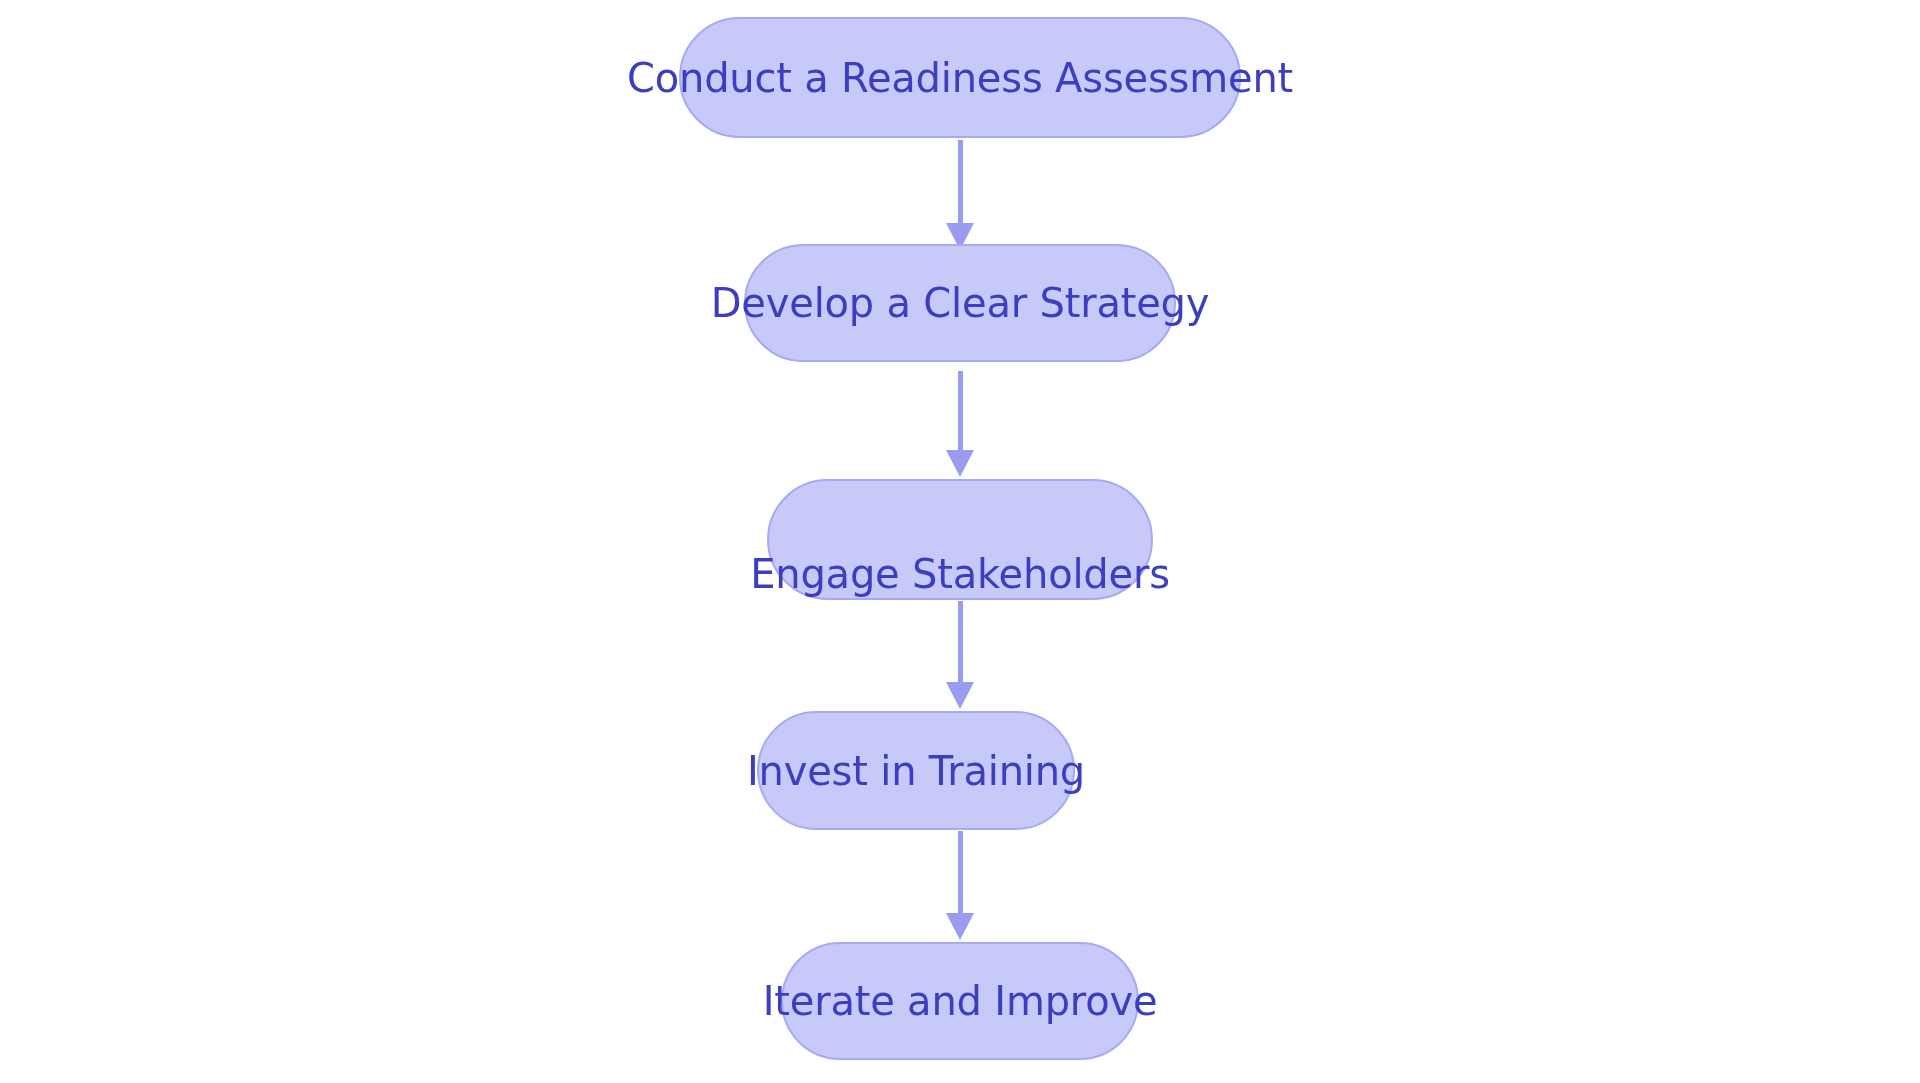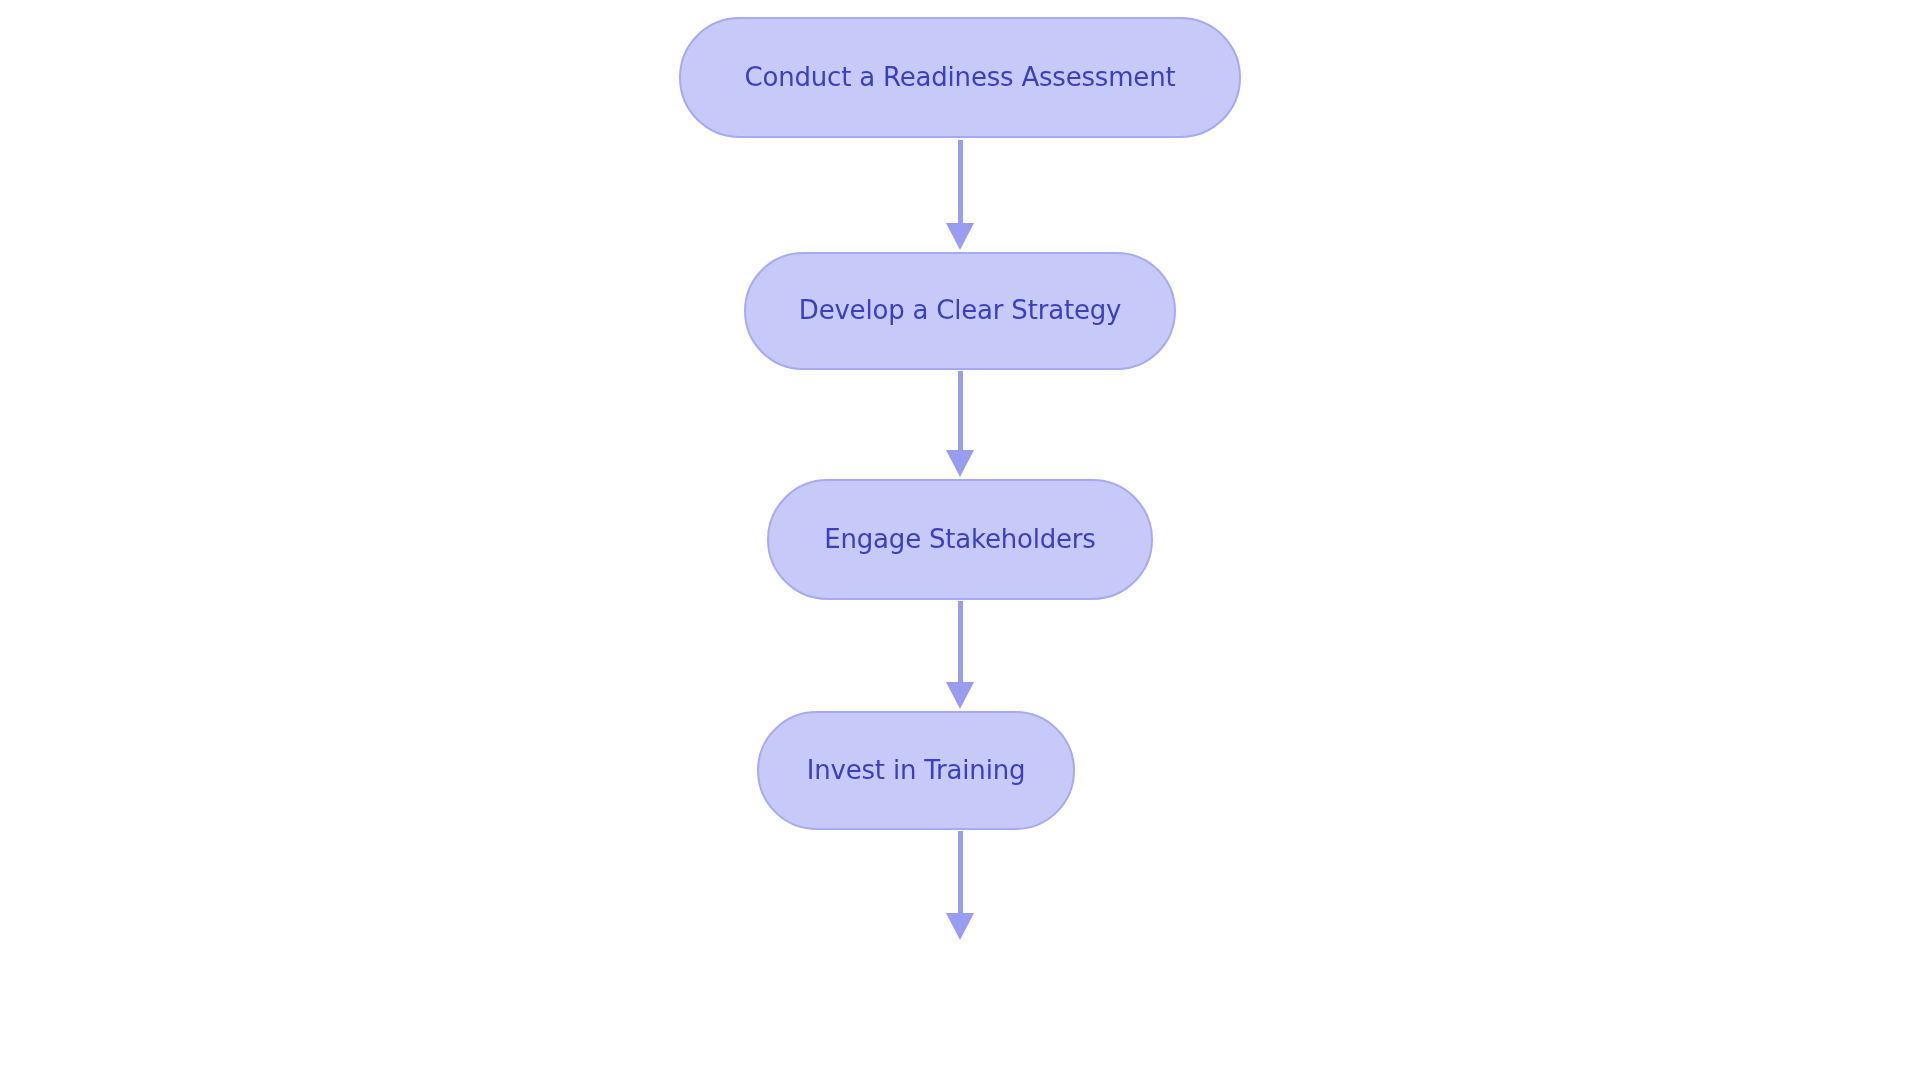--- a/index.html
+++ b/index.html
@@ -21,28 +21,28 @@
     background: #c7c9f8;
     border: 2px solid #a6aaf4;
     border-radius: 62px;
     display: flex;
     align-items: center;
     justify-content: center;
     text-align: center;
   }
   .node-label {
     color: #3b3ec0;
-    font-size: 26px;
+    font-size: 40px;
     line-height: 1.2;
     letter-spacing: -0.2px;
     white-space: nowrap;
   }
   .node1 { left: 679px; top: 17px;  width: 562px; height: 121px; }
-  .node2 { left: 744px; top: 252px; width: 432px; height: 118px; }
-  .node3 { left: 767px; top: 479px; width: 386px; height: 121px; }
+  .node2 { left: 744px; top: 244px; width: 432px; height: 118px; }
+  .node3 { left: 767px; top: 479px; width: 386px; height: 121px; align-items: flex-end; }
   .node4 { left: 757px; top: 711px; width: 318px; height: 119px; }
   .node5 { left: 781px; top: 942px; width: 358px; height: 118px; }
 
   .arrow {
     position: absolute;
     left: 946px;           
     width: 28px;
     display: flex;
     flex-direction: column;
     align-items: center;
@@ -98,14 +98,17 @@
 
   <div class="node node4">
     <span class="node-label">Invest in Training</span>
   </div>
 
   <div class="arrow arrow4">
     <div class="arrow-line"></div>
     <div class="arrow-head"></div>
   </div>
 
+  <div class="node node5">
+    <span class="node-label">Iterate and Improve</span>
+  </div>
 
 </div>
 
 </body></html>

